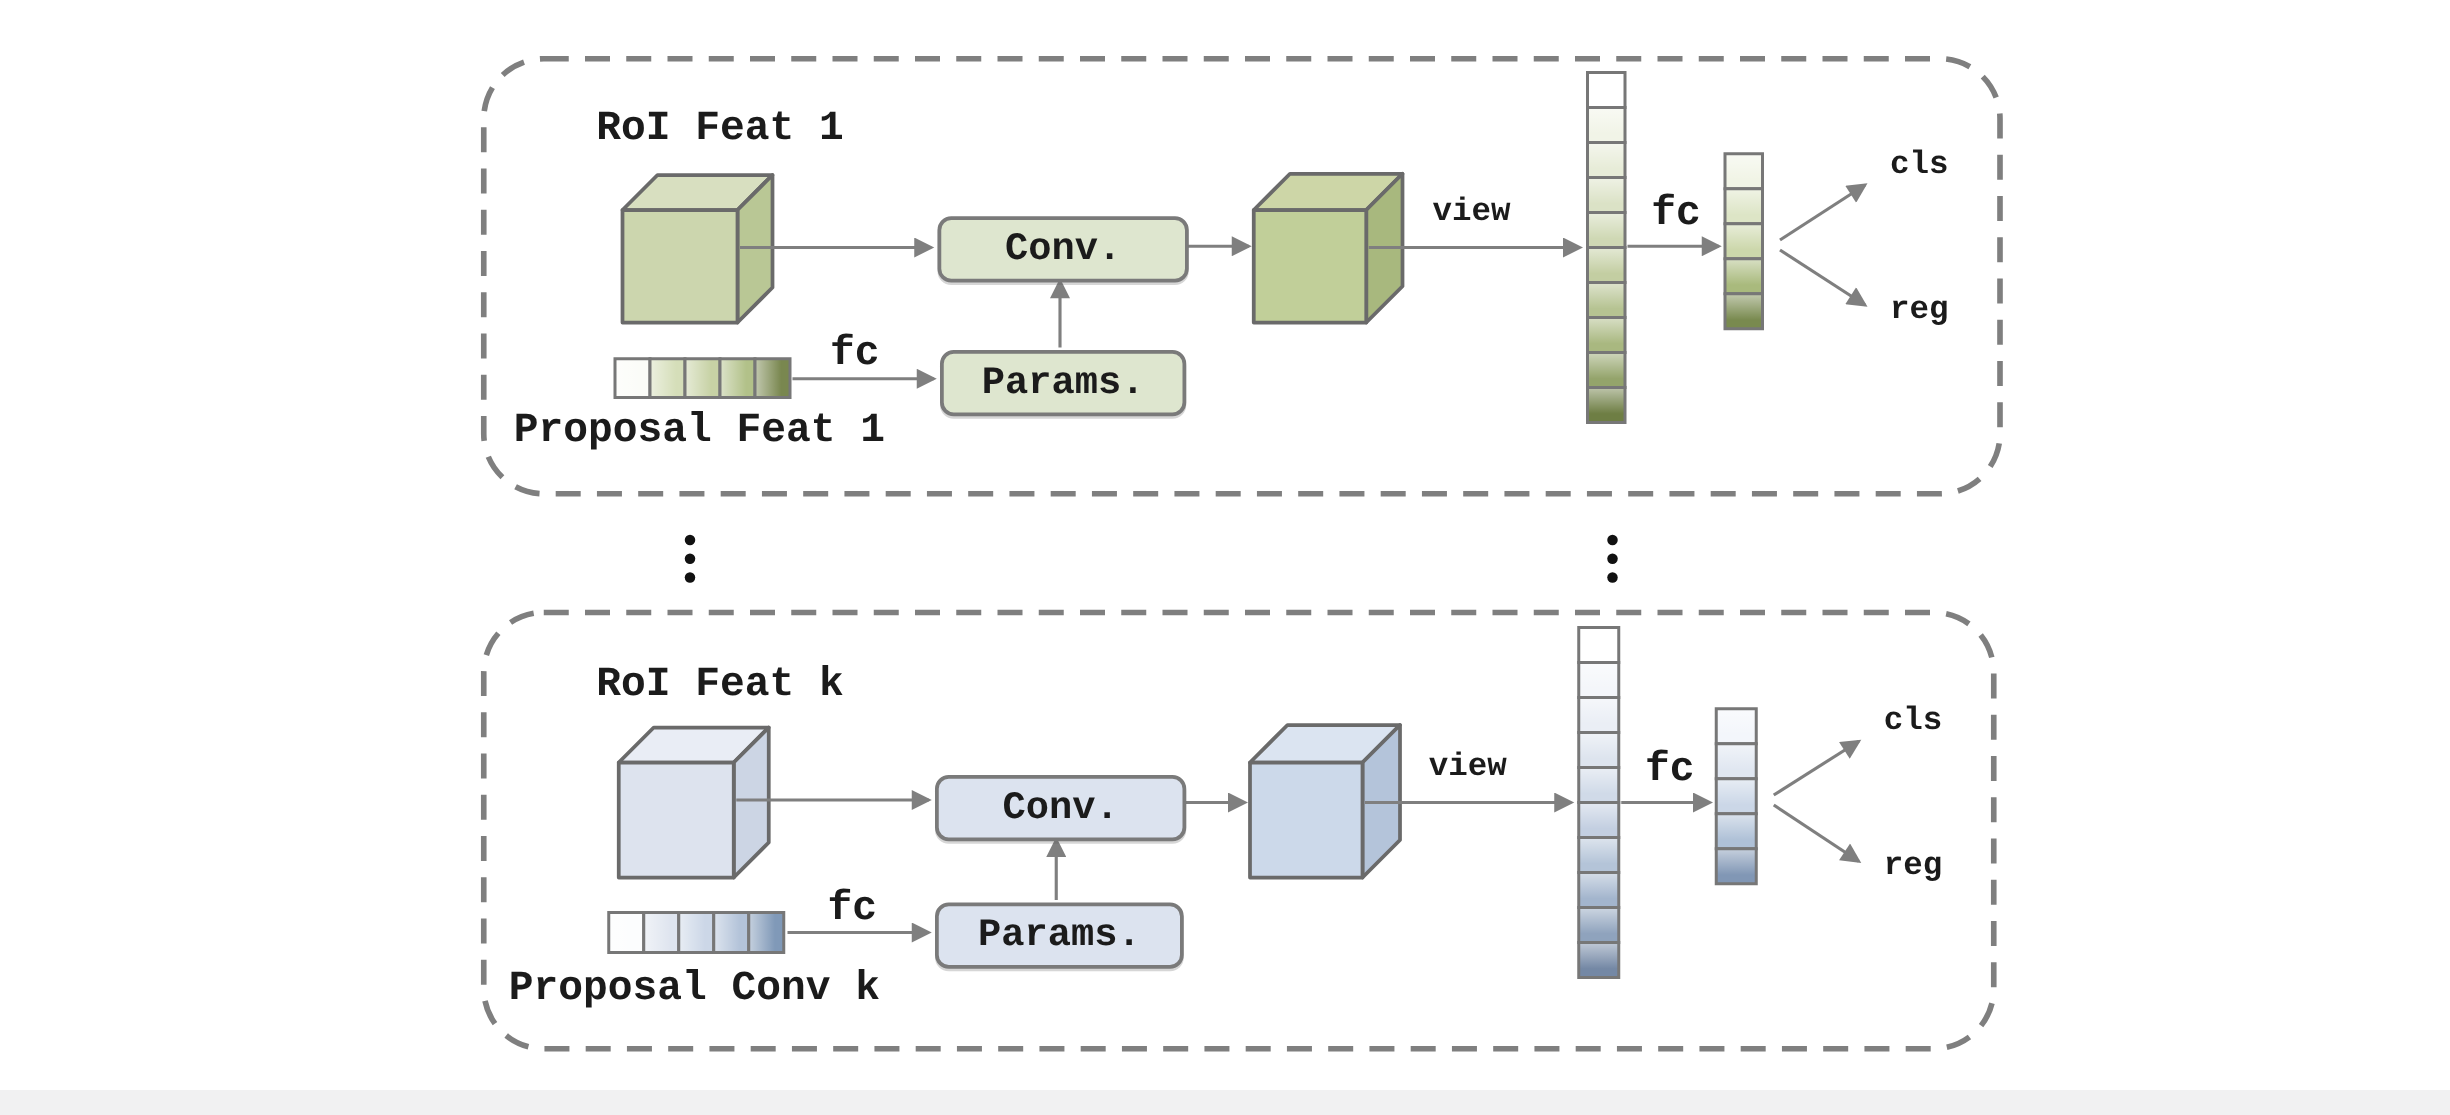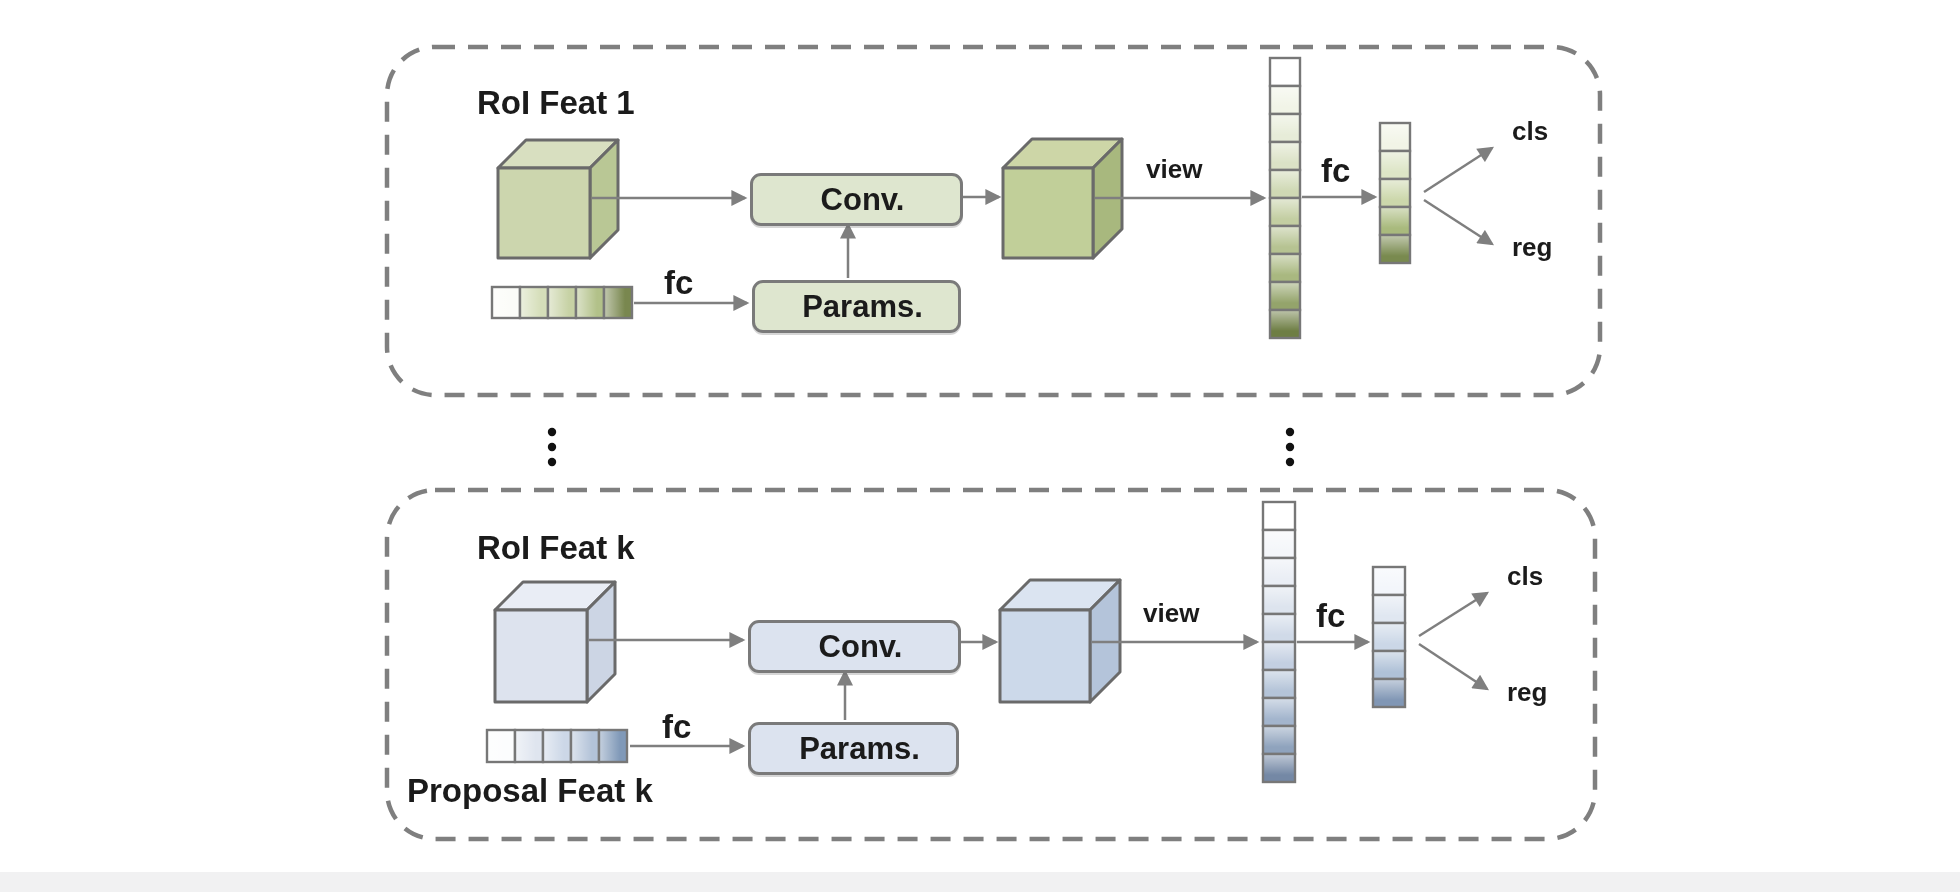--- a/index.html
+++ b/index.html
@@ -1,22 +1,22 @@
 <!DOCTYPE html>
 <html style="--c-text: #1b1b1b; --c-arrow: #7f7f7f; --c-panel_border: #7f7f7f; --c-box_border: #7a7a7a; --c-cube_stroke: #6a6a6a; --c-cell_stroke: #777777; --c-box_fill_green: #dee6cf; --c-box_fill_blue: #dce3ef; --c-dot: #111111; --c-watermark: #c3c3c3; --c-bottom_bar: #f1f1f2;"><head>
 <meta charset="utf-8">
 <style>
   html,body{margin:0;padding:0;background:#ffffff;}
   .canvas{position:relative;width:1960px;height:892px;background:#ffffff;overflow:hidden;
-          font-family:Liberation Sans, sans-serif;color:var(--c-text,#1b1b1b);}
+          font-family:Liberation Mono, monospace;color:var(--c-text,#1b1b1b);}
   svg.layer{position:absolute;left:0;top:0;}
   .lbl{position:absolute;line-height:1.05;font-weight:600;white-space:nowrap;color:var(--c-text,#1b1b1b);}
   .box{position:absolute;display:flex;align-items:center;justify-content:center;
        border:3px solid var(--c-box_border,#7a7a7a);border-radius:11px;font-weight:600;
-       box-shadow:0 2px 0 rgba(90,90,90,.25);padding-left:12px;}
+       box-shadow:0 2px 0 rgba(90,90,90,.25);}
   .box.green{background:var(--c-box_fill_green,#dee6cf);}
   .box.blue{background:var(--c-box_fill_blue,#dce3ef);}
   .watermark{position:absolute;left:1540px;top:780px;font-size:47px;font-weight:700;letter-spacing:3px;
              color:var(--c-watermark,#c3c3c3);text-shadow:2px 2px 0 #ffffff,-1px -1px 0 #e9e9e9;}
   .bottom-bar{position:absolute;left:0;top:872px;width:1960px;height:20px;background:var(--c-bottom_bar,#f1f1f2);}
   .fs31{font-size:31px;} .fs32{font-size:26px;} .fs33{font-size:33px;}
 </style>
 </head>
 <body>
 
@@ -195,29 +195,30 @@
     <span>Conv.</span>
   </div>
   <div class="box green fs31" style="left:752px;top:280px;width:191px;height:47px">
     <span>Params.</span>
   </div>
   <div class="lbl fs33" style="left:664px;top:266px">fc</div>
   <div class="lbl fs32" style="left:1146px;top:156px">view</div>
   <div class="lbl fs33" style="left:1321px;top:154px">fc</div>
   <div class="lbl fs32" style="left:1512px;top:118px">cls</div>
   <div class="lbl fs32" style="left:1512px;top:234px">reg</div>
+  <div class="lbl fs33" style="left:411px;top:328px">Proposal Feat 1</div>
 
   <div class="lbl fs33" style="left:477px;top:531px">RoI Feat k</div>
   <div class="box blue fs31" style="left:748px;top:620px;width:195px;height:47px">
     <span>Conv.</span>
   </div>
   <div class="box blue fs31" style="left:748px;top:722px;width:193px;height:47px">
     <span>Params.</span>
   </div>
   <div class="lbl fs33" style="left:662px;top:710px">fc</div>
   <div class="lbl fs32" style="left:1143px;top:600px">view</div>
   <div class="lbl fs33" style="left:1316px;top:599px">fc</div>
   <div class="lbl fs32" style="left:1507px;top:563px">cls</div>
   <div class="lbl fs32" style="left:1507px;top:679px">reg</div>
-  <div class="lbl fs33" style="left:407px;top:774px">Proposal Feat k</div>
+  <div class="lbl fs33" style="left:407px;top:774px">Proposal Conv k</div>
 
   <div class="bottom-bar"></div>
 </div>
 
 </body></html>

